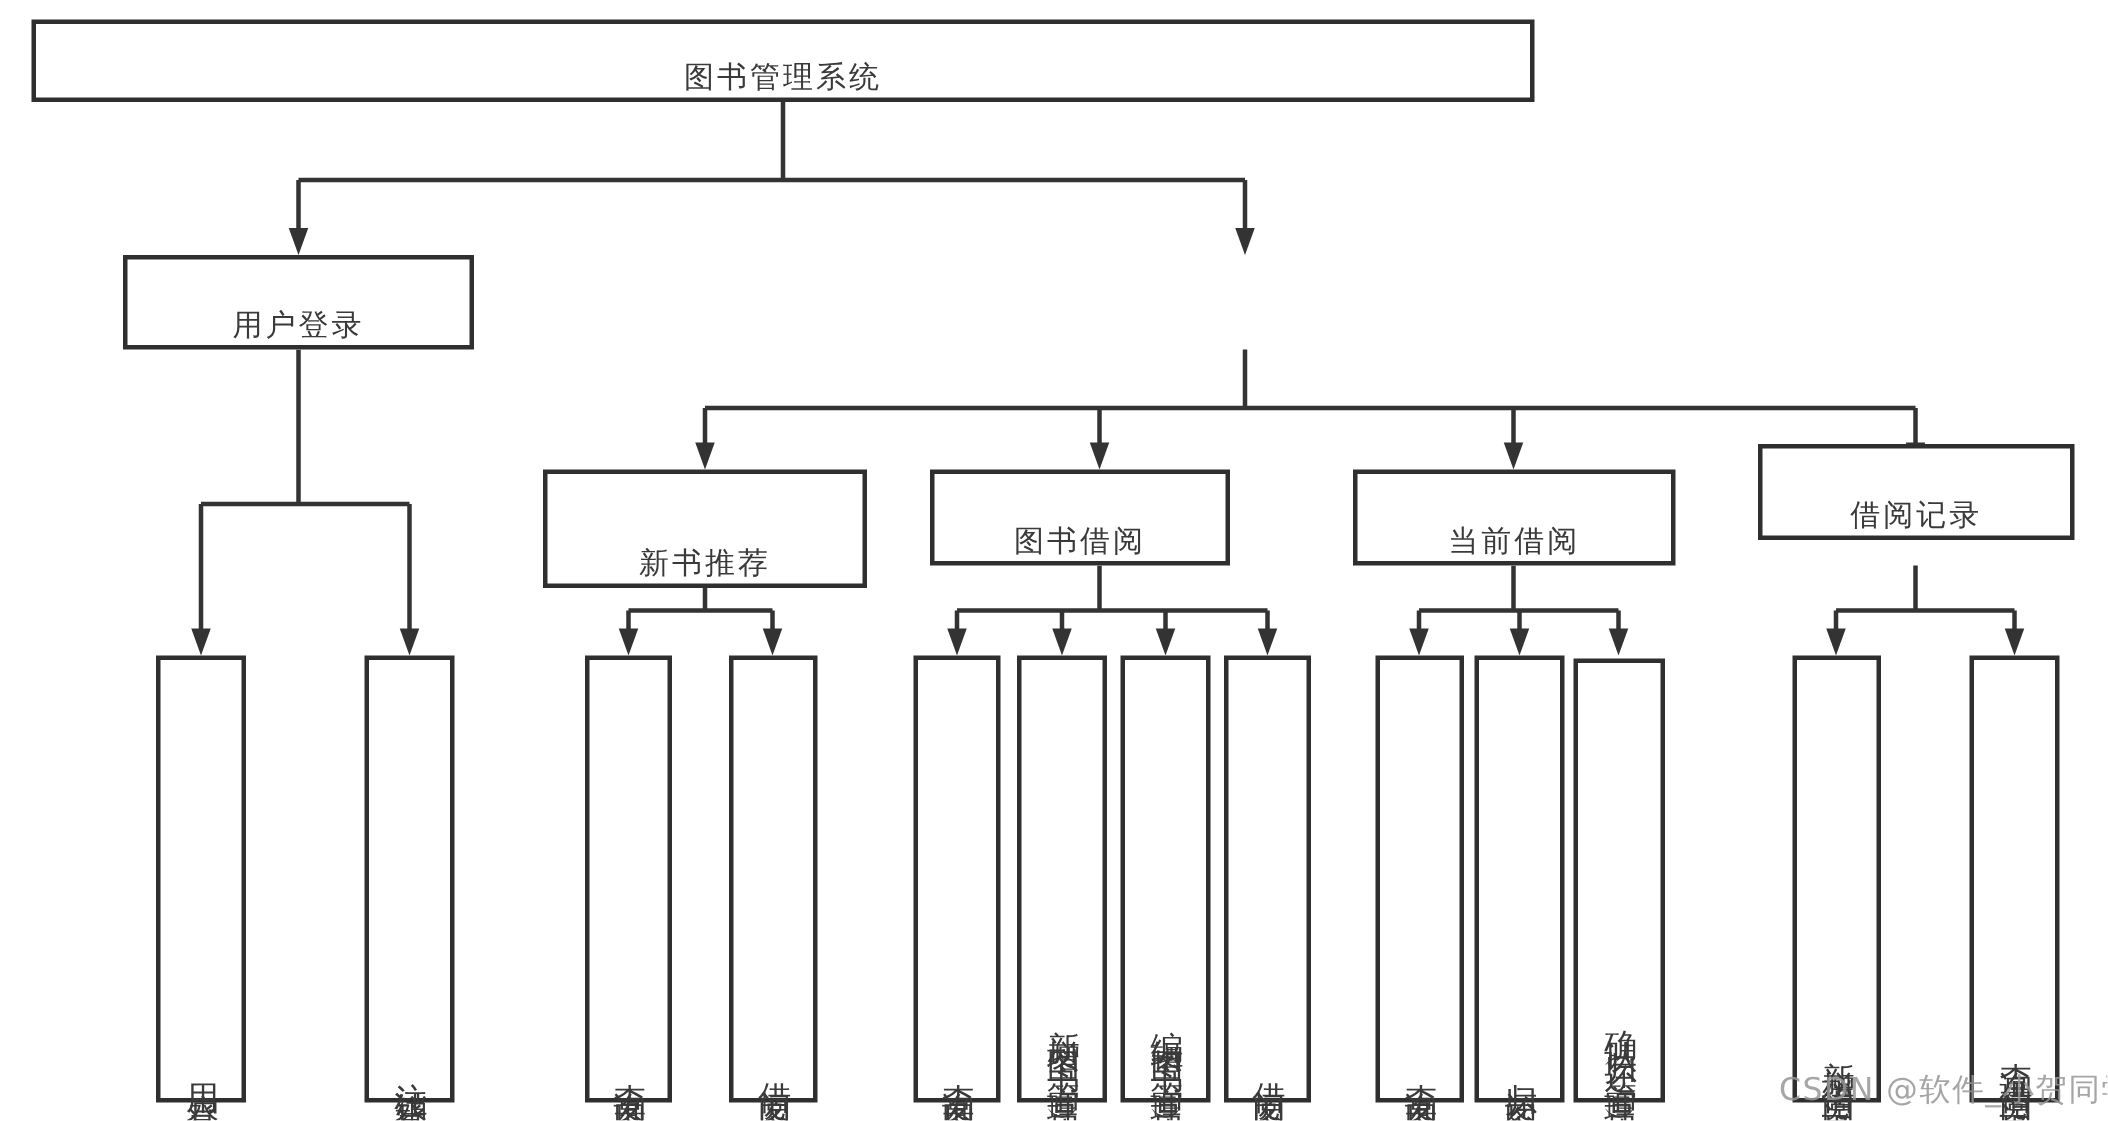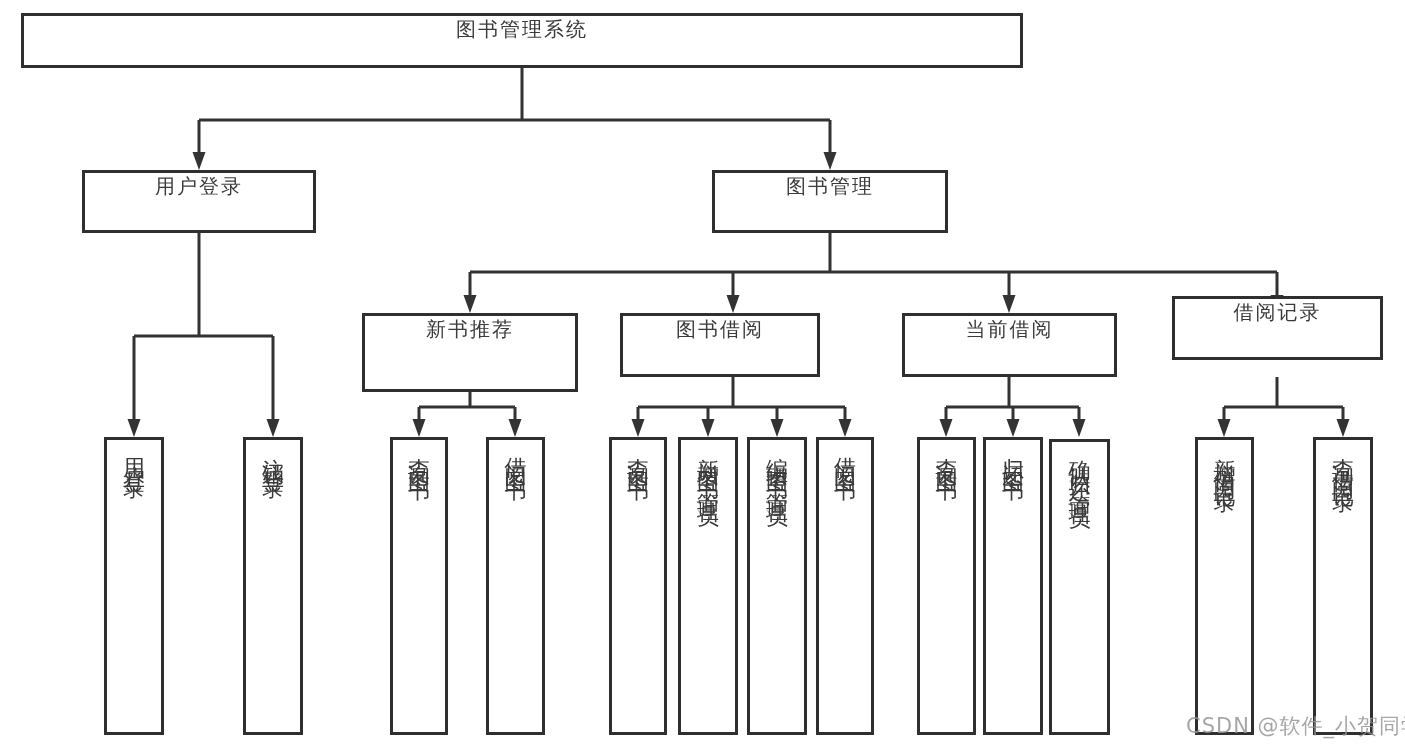--- a/index.html
+++ b/index.html
@@ -22,21 +22,21 @@
     stroke-width: 3;
     fill: none;
   }
   #connectors polygon { fill: #333333; }
   .box {
     position: absolute;
     box-sizing: border-box;
     border: 3px solid #2f2f2f;
     background: #ffffff;
     display: flex;
-    align-items: flex-start;
+    align-items: flex-end;
     justify-content: center;
     color: #3a3a3a;
     z-index: 2;
   }
   .h-label {
     font-size: 20px;
     letter-spacing: 2px;
     white-space: nowrap;
   }
   .v-label {
@@ -101,23 +101,20 @@
       </g>
   </svg>
 
   <div class="box" style="left:21px; top:13px; width:1002px; height:55px;">
     <span class="h-label">图书管理系统</span>
   </div>
 
   <div class="box" style="left:82px; top:170px; width:234px; height:63px;">
     <span class="h-label">用户登录</span>
   </div>
-  <div class="box" style="left:712px; top:170px; width:236px; height:63px;">
-    <span class="h-label">图书管理</span>
-  </div>
 
   <div class="box" style="left:362px; top:313px; width:216px; height:79px;">
     <span class="h-label">新书推荐</span>
   </div>
   <div class="box" style="left:620px; top:313px; width:200px; height:64px;">
     <span class="h-label">图书借阅</span>
   </div>
   <div class="box" style="left:902px; top:313px; width:215px; height:64px;">
     <span class="h-label">当前借阅</span>
   </div>

